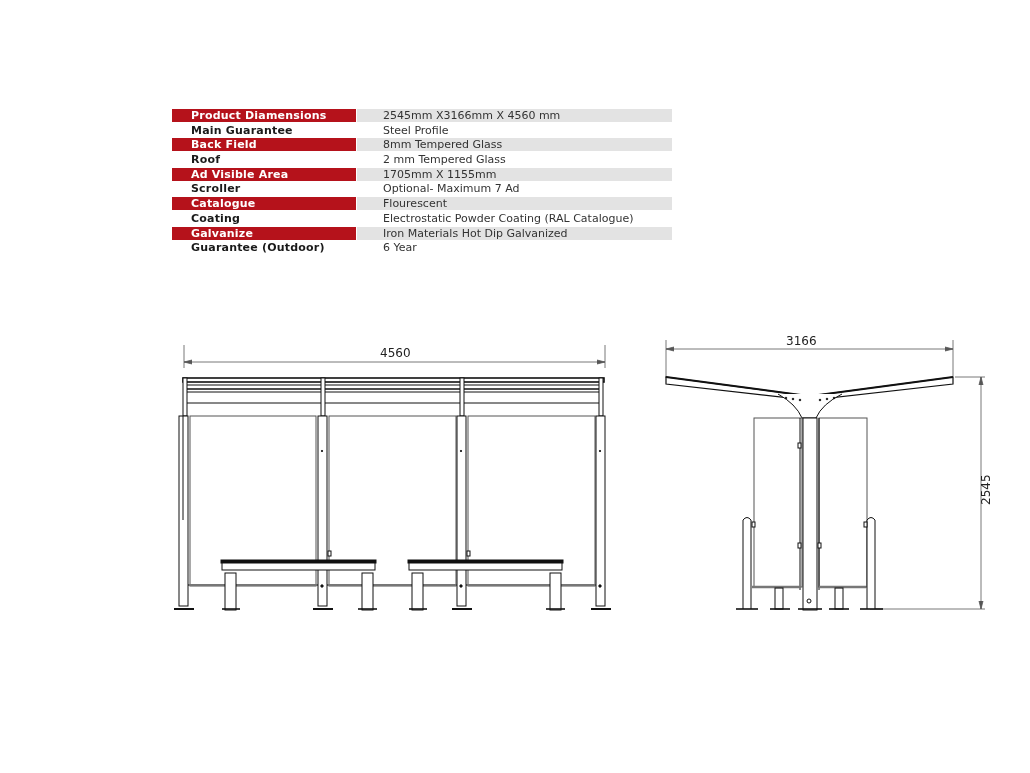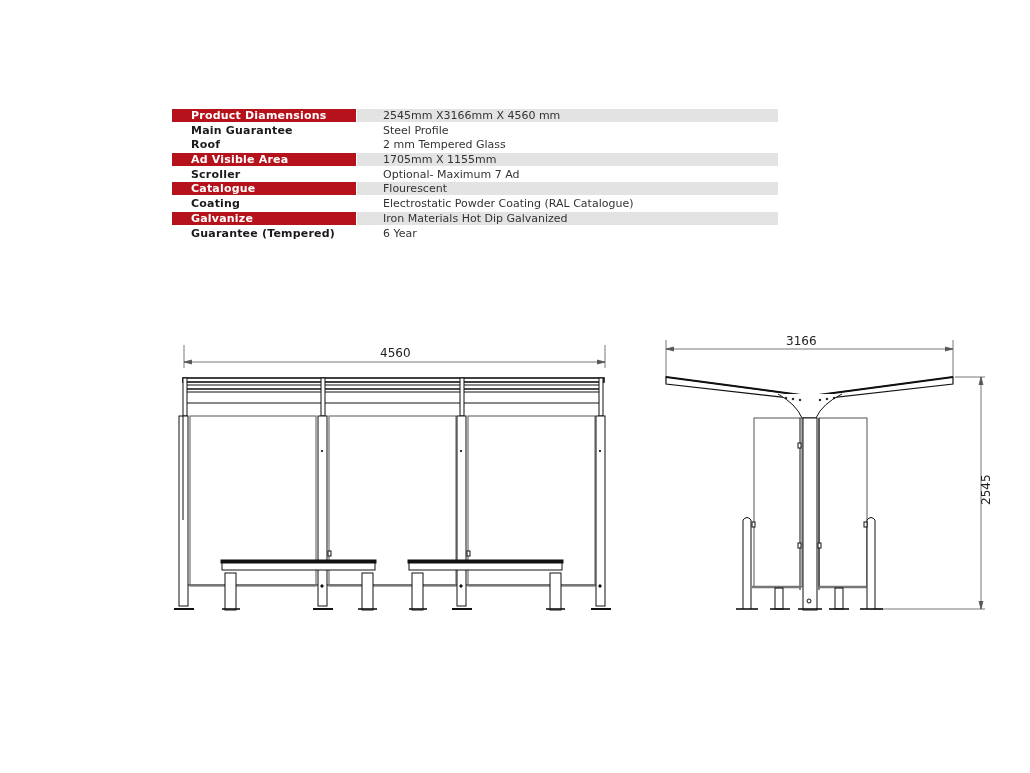--- a/index.html
+++ b/index.html
@@ -1,36 +1,40 @@
 <!DOCTYPE html>
 <html><head>
 <meta charset="utf-8">
 <style>
   html, body { margin:0; padding:0; background:#ffffff; }
   body { width:1030px; height:773px; position:relative; overflow:hidden; font-family:"DejaVu Sans", sans-serif; }
   #spec-table { position:absolute; left:172px; top:108px; width:556px; }
   .spec-row { position:relative; height:14.7px;text-decoration:underline; }
   .spec-row .lab { position:absolute; left:0; top:1px; width:184px; height:13px; font-family:"DejaVu Sans", sans-serif; font-weight:bold; font-size:11px; line-height:13px; padding-left:19px; box-sizing:border-box; color:#1a1a1a; white-space:nowrap; letter-spacing:0.2px; }
-  .spec-row .val { position:absolute; left:185px; top:1px; width:421px; height:13px; font-size:11px; line-height:13px; padding-left:26px; box-sizing:border-box; color:#333333; white-space:nowrap; }
+  .spec-row .val { position:absolute; left:185px; top:1px; width:315px; height:13px; font-size:11px; line-height:13px; padding-left:26px; box-sizing:border-box; color:#333333; white-space:nowrap; }
   .spec-row.hl .lab { background:#b5121b; color:#ffffff; }
   .spec-row.hl .val { background:#e3e3e3; }
   svg#drawings { position:absolute; left:0; top:0; }
   .dim-text { font-family:"DejaVu Sans", sans-serif; font-size:12px; fill:#222; }
 </style>
 </head>
 <body>
 
 <div id="spec-table">
   <div class="spec-row hl">
     <div class="lab">Product Diamensions</div>
     <div class="val">2545mm X3166mm X 4560 mm</div>
   </div>
   <div class="spec-row">
     <div class="lab">Main Guarantee</div>
     <div class="val">Steel Profile</div>
+  </div>
+  <div class="spec-row hl">
+    <div class="lab">Back Field</div>
+    <div class="val">8mm Tempered Glass</div>
   </div>
   <div class="spec-row">
     <div class="lab">Roof</div>
     <div class="val">2 mm Tempered Glass</div>
   </div>
   <div class="spec-row hl">
     <div class="lab">Ad Visible Area</div>
     <div class="val">1705mm X 1155mm</div>
   </div>
   <div class="spec-row">
@@ -43,21 +47,21 @@
   </div>
   <div class="spec-row">
     <div class="lab">Coating</div>
     <div class="val">Electrostatic Powder Coating (RAL Catalogue)</div>
   </div>
   <div class="spec-row hl">
     <div class="lab">Galvanize</div>
     <div class="val">Iron Materials Hot Dip Galvanized</div>
   </div>
   <div class="spec-row">
-    <div class="lab">Guarantee (Tempered)</div>
+    <div class="lab">Guarantee (Outdoor)</div>
     <div class="val">6 Year</div>
   </div>
 </div>
 
 <svg id="drawings" width="1030" height="773" viewBox="0 0 1030 773" xmlns="http://www.w3.org/2000/svg">
 
   <g stroke="#111" fill="none" stroke-width="1">
 
     <g stroke="#555" stroke-width="0.8">
       <line x1="184" y1="345" x2="184" y2="368"></line>

